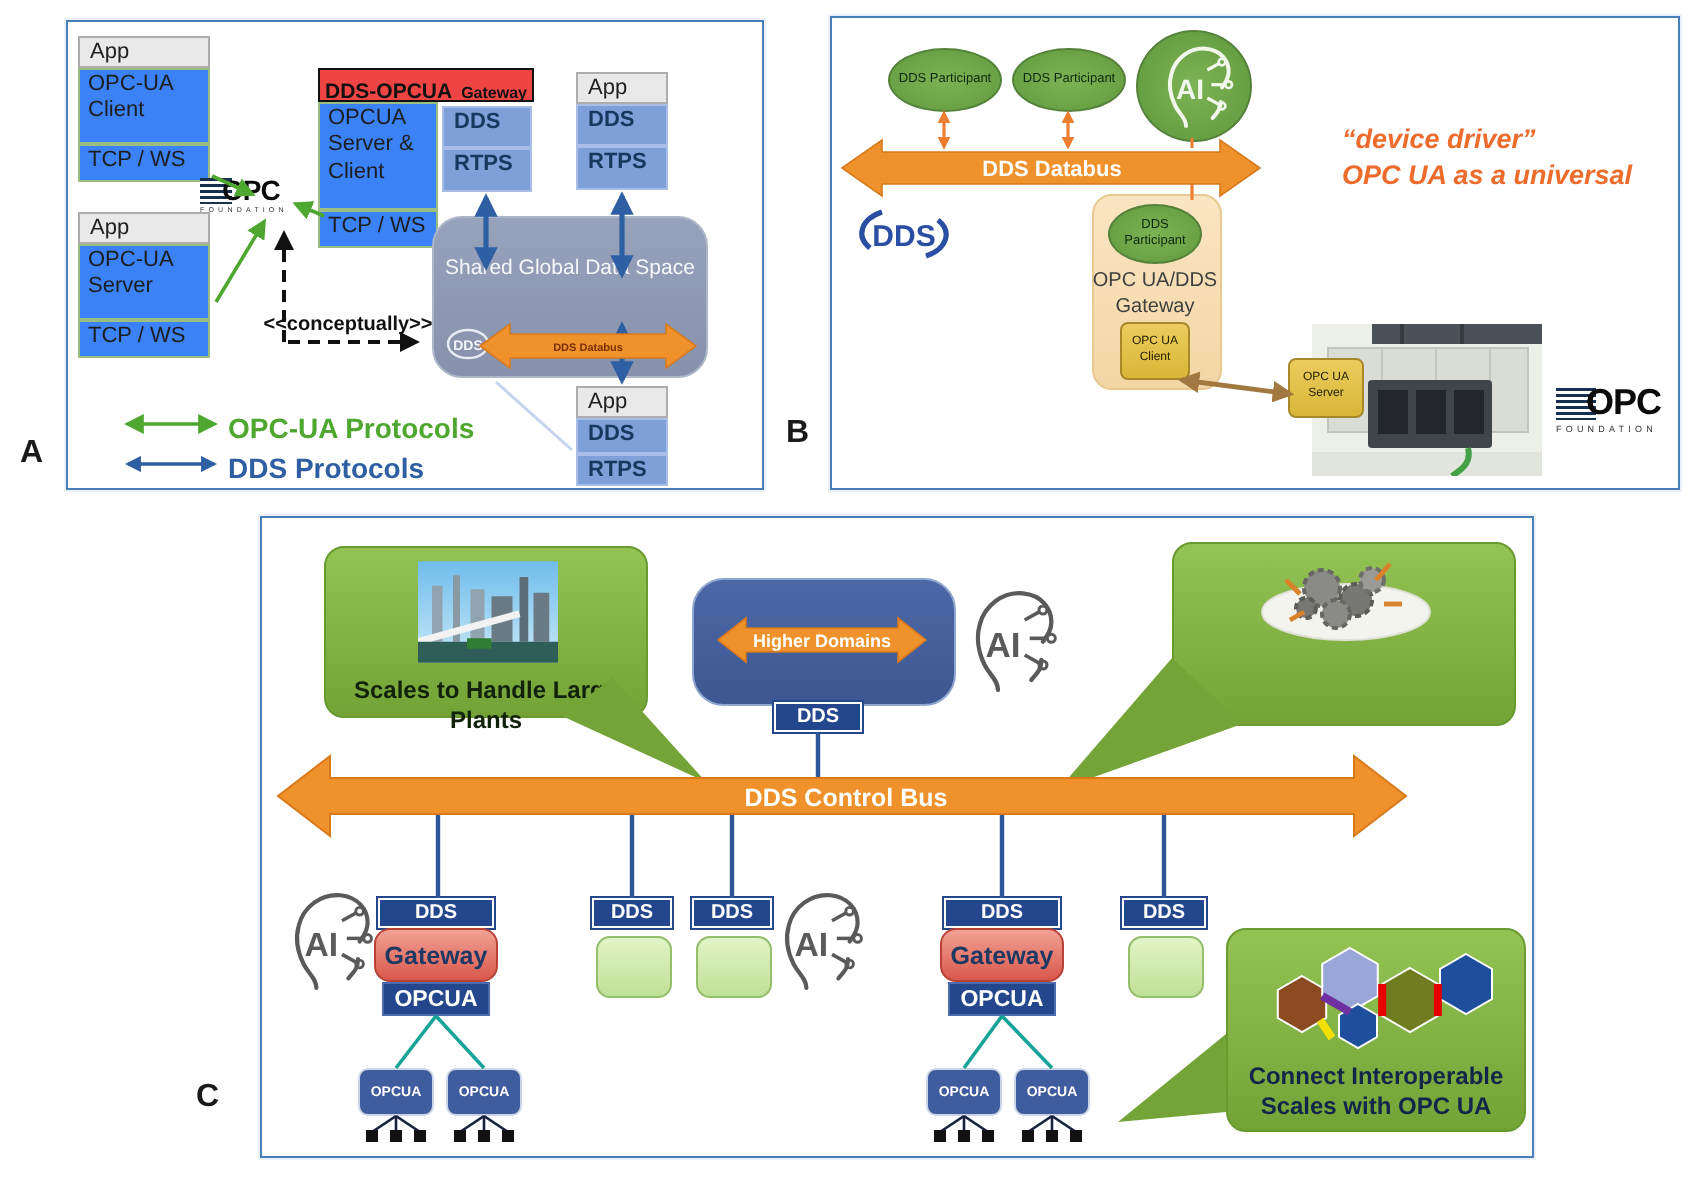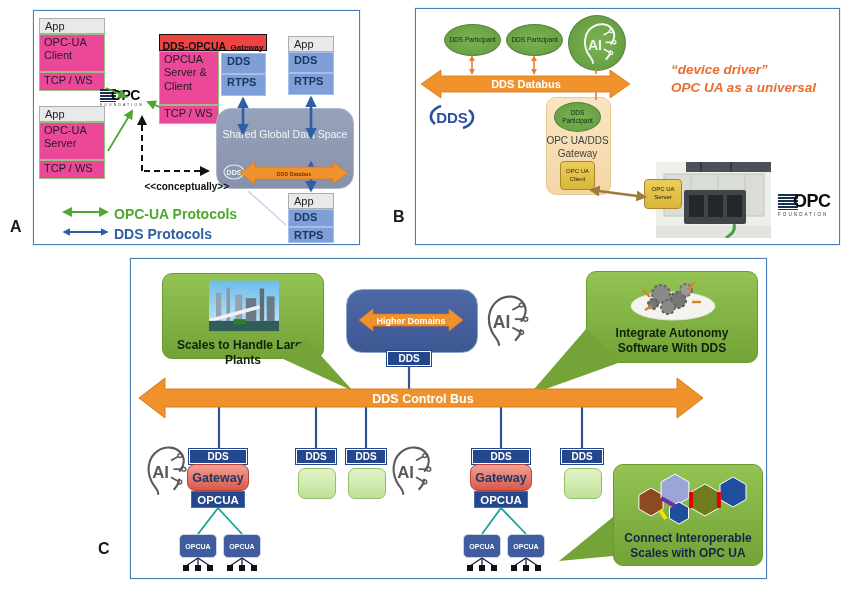--- a/index.html
+++ b/index.html
@@ -5,21 +5,21 @@
   html,body{margin:0;padding:0;background:#fff;}
   #stage{position:relative;width:848px;height:590px;background:#fff;
          font-family:"Liberation Sans",sans-serif;overflow:hidden;}
   .abs{position:absolute;}
   .panel{position:absolute;background:#fff;border:1.6px solid #4A7EBB;box-shadow:0 0 0 1px #EAF1F8;}
   .panel-label{position:absolute;font-size:16px;font-weight:600;color:#1a1a1a;}
   svg.overlay{position:absolute;left:0;top:0;pointer-events:none;}
   
   .apphdr{background:#E9E9E9;border:1px solid #ADADAD;font-size:11px;color:#222;
           padding:1px 0 0 5px;box-sizing:border-box;}
-  .gbox{background:#ec4899;border:1px solid #9CBE82;font-size:11px;color:#1d1d1d;
+  .gbox{background:#3b82f6;border:1px solid #9CBE82;font-size:11px;color:#1d1d1d;
         padding:1px 0 0 4px;box-sizing:border-box;line-height:1.22;}
   .bbox{background:#7E9FD8;border:1px solid #A8BEE6;font-size:11px;font-weight:bold;
         color:#17375E;padding:1px 0 0 5px;box-sizing:border-box;}
   .gwhdr{background:#ef4444;border:1.6px solid #111;box-sizing:border-box;
          color:#111;text-align:center;padding-top:1px;}
   .gwhdr .big{font-size:10.5px;font-weight:bold;}
   .gwhdr .small{font-size:8px;font-weight:bold;}
   .sgds{background:linear-gradient(#97A2BC,#8791AC);border-radius:15px;border:1px solid #AEB6C9;
         box-sizing:border-box;}
   .sgds-title{position:absolute;width:100%;text-align:center;color:#F4F6FA;font-size:10.5px;}
@@ -59,21 +59,21 @@
   .subopcua{background:#3E5C9E;border:1px solid #CBD5E8;border-radius:5px;color:#fff;font-size:7px;
         font-weight:bold;text-align:center;box-sizing:border-box;display:flex;align-items:center;
         justify-content:center;}
 </style>
 </head>
 <body>
 
 <div id="stage">
 
   <div class="panel-label" style="left:10px;top:218px;">A</div>
-  <div class="panel" style="left:33px;top:10px;width:325px;height:233px;">
+  <div class="panel" style="left:33px;top:10px;width:325px;height:233px;padding-left:22px;">
 
     <div class="abs apphdr" style="left:5px;top:7px;width:66px;height:16px;">App</div>
     <div class="abs gbox" style="left:5px;top:23px;width:66px;height:38px;">OPC-UA Client</div>
     <div class="abs gbox" style="left:5px;top:61px;width:66px;height:19px;">TCP / WS</div>
 
     <div class="abs apphdr" style="left:5px;top:95px;width:66px;height:16px;">App</div>
     <div class="abs gbox" style="left:5px;top:111px;width:66px;height:38px;">OPC-UA Server</div>
     <div class="abs gbox" style="left:5px;top:149px;width:66px;height:19px;">TCP / WS</div>
 
     <div class="abs" style="left:66px;top:76px;width:54px;height:30px;">
@@ -103,21 +103,21 @@
       <svg width="24" height="20" style="position:absolute;left:5px;top:53px;" viewBox="0 0 24 20">
         <ellipse cx="12" cy="10" rx="10" ry="7" fill="none" stroke="#E8ECF4" stroke-width="1.2"></ellipse>
         <text x="12" y="13" text-anchor="middle" font-size="7" font-weight="bold" fill="#F2F5FA">DDS</text>
       </svg>
     </div>
 
     <div class="abs apphdr" style="left:254px;top:182px;width:46px;height:16px;">App</div>
     <div class="abs bbox" style="left:254px;top:198px;width:46px;height:18px;">DDS</div>
     <div class="abs bbox" style="left:254px;top:216px;width:46px;height:16px;">RTPS</div>
 
-    <div class="abs conceptually" style="left:85px;top:170px;width:110px;text-align:right;">&lt;&lt;conceptually&gt;&gt;</div>
+    <div class="abs conceptually" style="left:85px;top:146px;width:110px;">&lt;&lt;conceptually&gt;&gt;</div>
 
     <div class="abs legend-txt" style="left:80px;top:195px;color:#4EA72E;">OPC-UA Protocols</div>
     <div class="abs legend-txt" style="left:80px;top:215px;color:#2E5FA3;">DDS Protocols</div>
 
     <svg class="overlay" width="325" height="233" viewBox="0 0 325 233">
       <defs>
         <marker id="ma-green" viewBox="0 0 10 10" refX="8" refY="5" markerWidth="5.5" markerHeight="5.5" orient="auto-start-reverse">
             <path d="M0,0 L10,5 L0,10 z" fill="#4EA72E"></path>
           </marker>
         <marker id="ma-blue" viewBox="0 0 10 10" refX="8" refY="5" markerWidth="4.5" markerHeight="4.5" orient="auto-start-reverse">
@@ -279,24 +279,20 @@
         <circle cx="38" cy="18" r="9" fill="#8A8A86" stroke="#666662" stroke-width="2" stroke-dasharray="3 2"></circle>
         <circle cx="55" cy="24" r="8" fill="#777773" stroke="#5B5B57" stroke-width="2" stroke-dasharray="3 2"></circle>
         <circle cx="45" cy="31" r="7" fill="#8A8A86" stroke="#666662" stroke-width="2" stroke-dasharray="3 2"></circle>
         <circle cx="63" cy="14" r="6" fill="#9A9A96" stroke="#6E6E6A" stroke-width="2" stroke-dasharray="3 2"></circle>
         <circle cx="30" cy="28" r="5" fill="#777773" stroke="#5B5B57" stroke-width="2" stroke-dasharray="3 2"></circle>
         <polyline points="20,14 27,21" stroke="#D9822B" stroke-width="2.4" fill="none"></polyline>
         <polyline points="72,6 65,14" stroke="#D9822B" stroke-width="2.4" fill="none"></polyline>
         <polyline points="78,26 69,26" stroke="#D9822B" stroke-width="2.4" fill="none"></polyline>
         <polyline points="22,34 29,30" stroke="#D9822B" stroke-width="2.4" fill="none"></polyline>
       </svg>
-      <div class="callout-txt" style="top:54px;">
-        <div>Integrate Autonomy</div>
-        <div>Software With DDS</div>
-      </div>
     </div>
 
     <svg class="abs" style="left:8px;top:184px;" width="48" height="54" viewBox="0 0 60 64">
       <path d="M24,62 C24,56 19,53 16,47 C12,39 11,30 13,23 C16,11 27,3 39,4 C50,5 56,13 56,21 C56,27 53,30 51,33" fill="none" stroke="#5A5A5A" stroke-width="2.6" stroke-linecap="round"></path>
       <path d="M50,44 C50,51 46,53 44,56" fill="none" stroke="#5A5A5A" stroke-width="2.6" stroke-linecap="round"></path>
       <text x="27" y="42" text-anchor="middle" font-size="21" font-weight="bold" fill="#5A5A5A">AI</text>
       <line x1="40" y1="20" x2="49" y2="15" stroke="#5A5A5A" stroke-width="2.2"></line>
       <line x1="43" y1="31" x2="53" y2="31" stroke="#5A5A5A" stroke-width="2.2"></line>
       <line x1="40" y1="41" x2="49" y2="46" stroke="#5A5A5A" stroke-width="2.2"></line>
       <circle cx="51" cy="14" r="2.4" fill="none" stroke="#5A5A5A" stroke-width="1.8"></circle>

